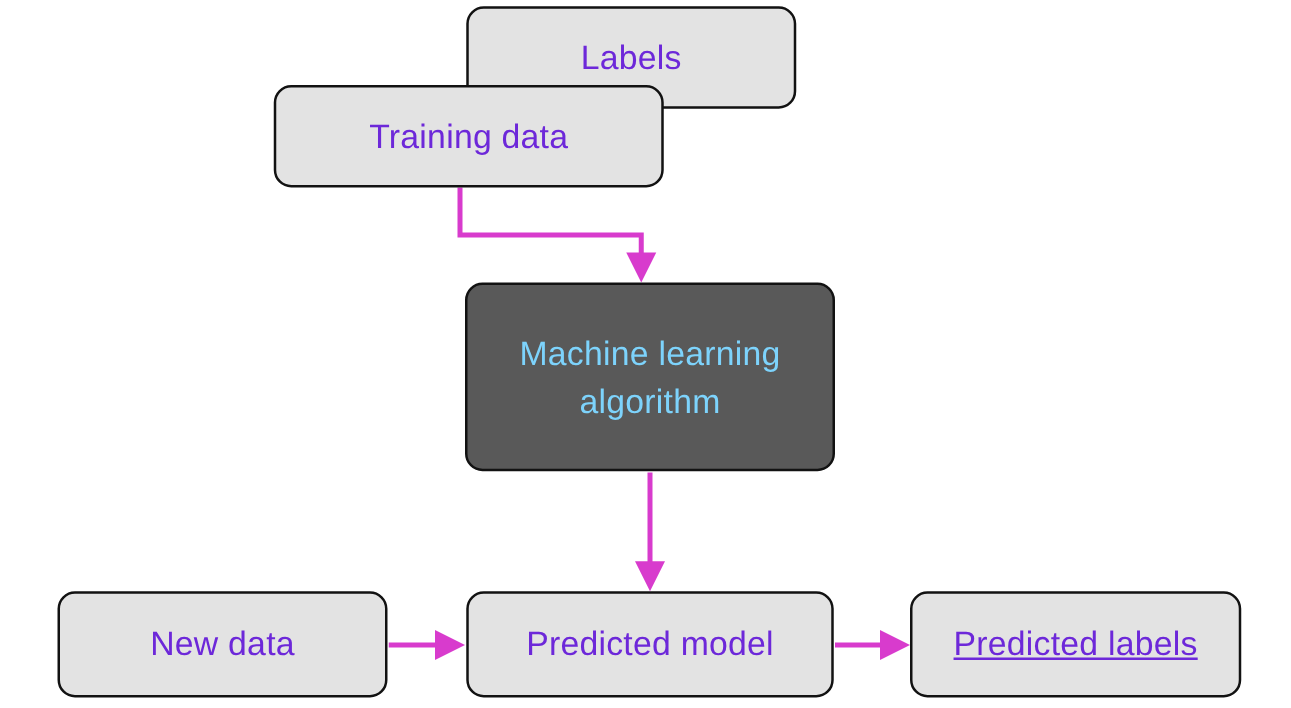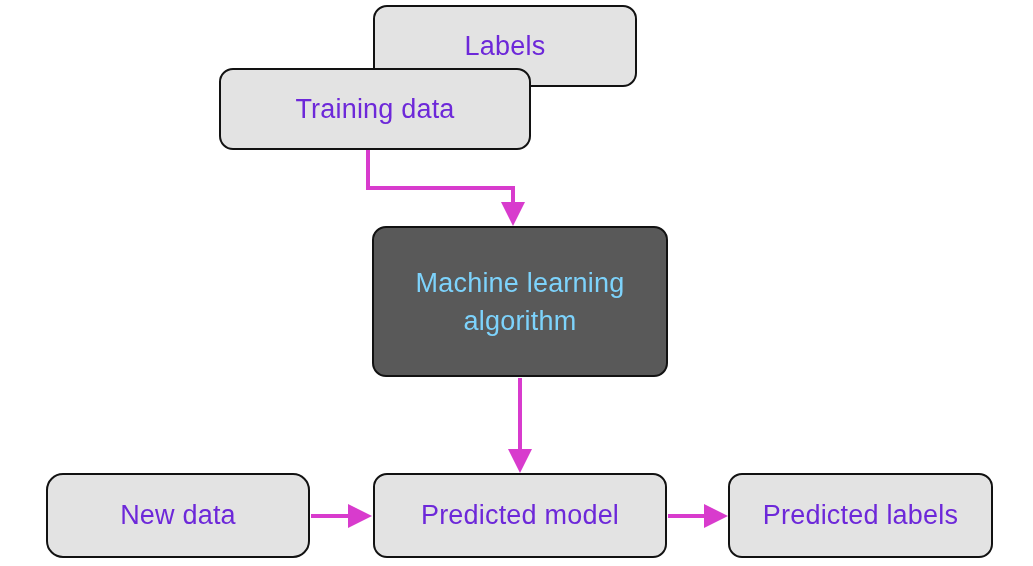--- a/index.html
+++ b/index.html
@@ -48,23 +48,23 @@
     background: #e3e3e3;
     color: #6d28d9;
   }
   .node.dark {
     background: #595959;
     color: #7dd3fc;
   }
   .node-labels          { left: 373px; top: 5px;   width: 264px; height: 82px;  z-index: 2; }
   .node-training-data   { left: 219px; top: 68px;  width: 312px; height: 82px;  z-index: 3; }
   .node-ml-algorithm    { left: 372px; top: 226px; width: 296px; height: 151px; line-height: 38px; padding: 0 24px; }
-  .node-new-data        { left: 46px;  top: 473px; width: 264px; height: 85px; border-radius: 17px; }
+  .node-new-data        { left: 46px;  top: 473px; width: 264px; height: 85px; }
   .node-predictive      { left: 373px; top: 473px; width: 294px; height: 85px; }
-  .node-predicted       { left: 728px; top: 473px; width: 265px; height: 85px; }
+  .node-predicted       { left: 728px; top: 473px; width: 265px; height: 85px; text-decoration: underline; }
 </style>
 </head>
 <body>
 
 <div class="canvas">
 
   <svg class="arrows" viewBox="0 0 1033 566" aria-hidden="true">
     <g>
       <path d="M368 150 L368 188 L513 188 L513 203"></path>
       <polygon points="513,226 501,202 525,202"></polygon>

